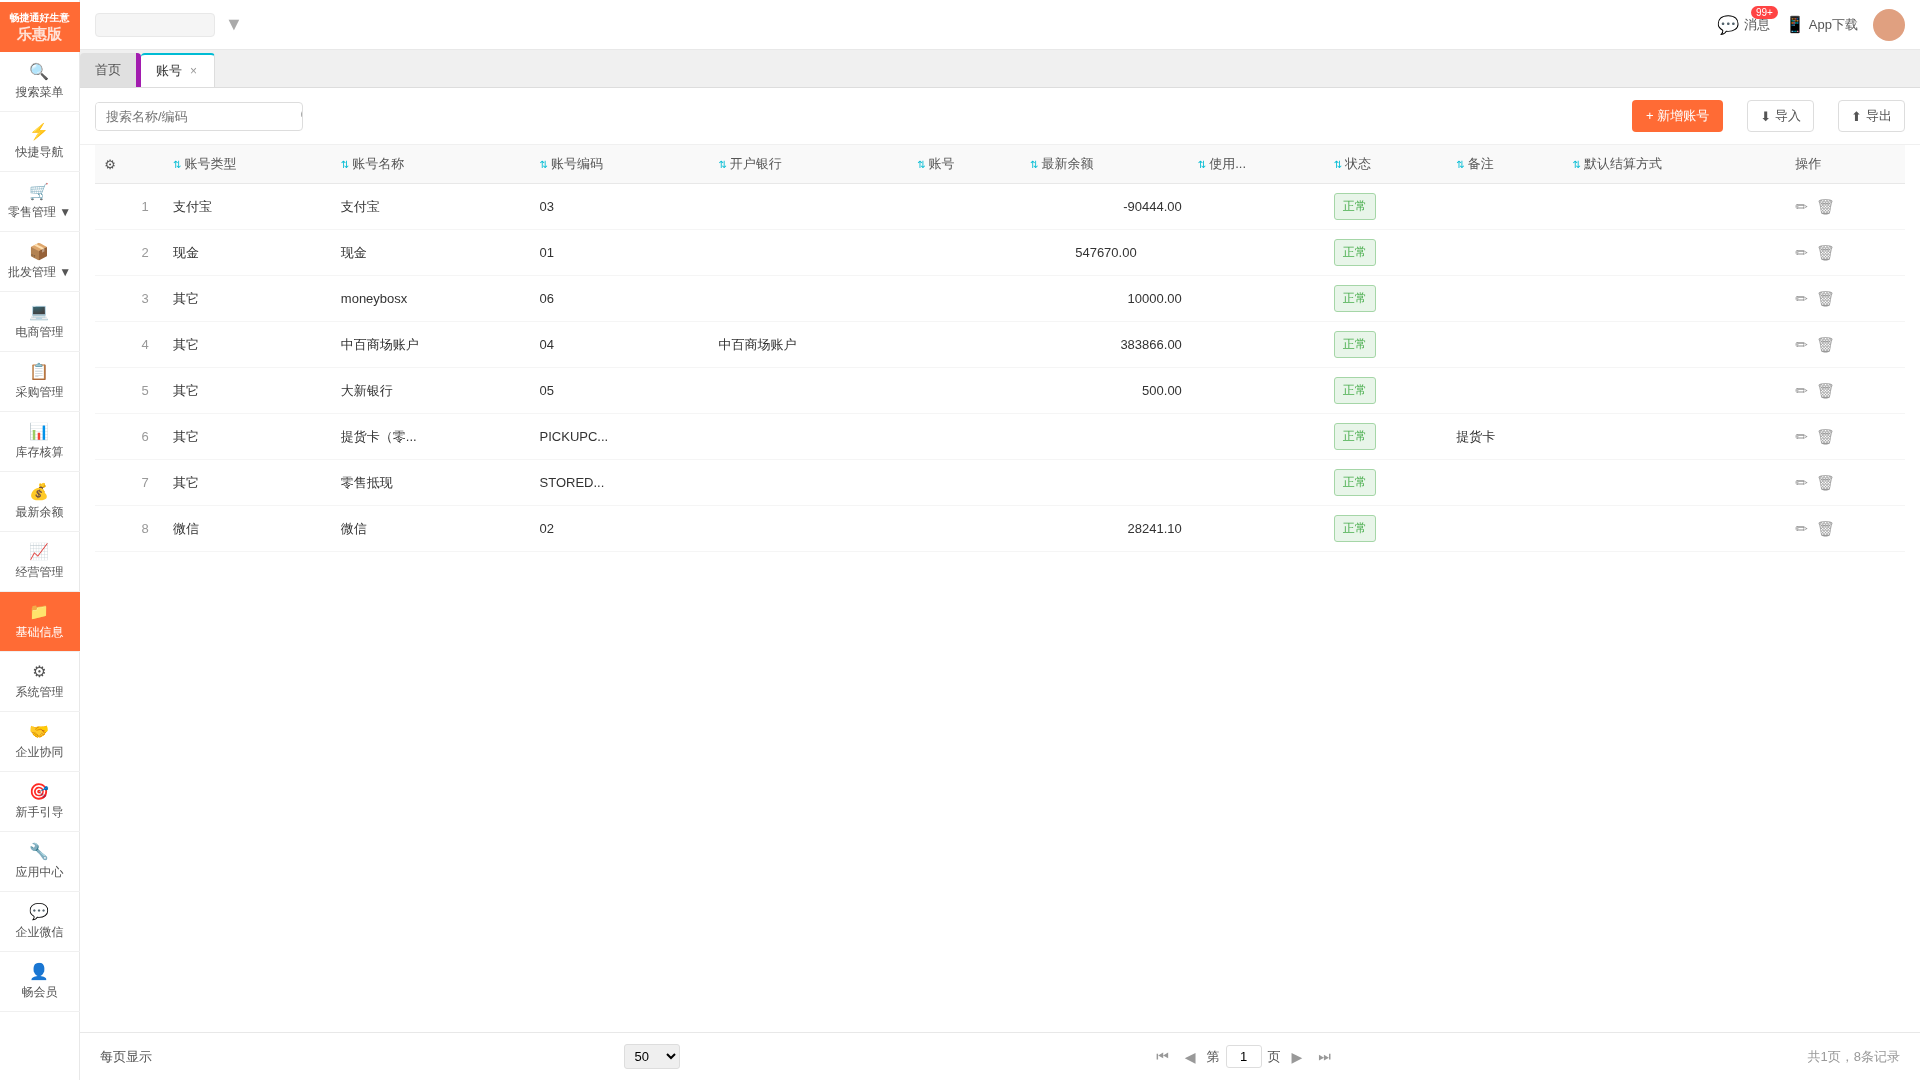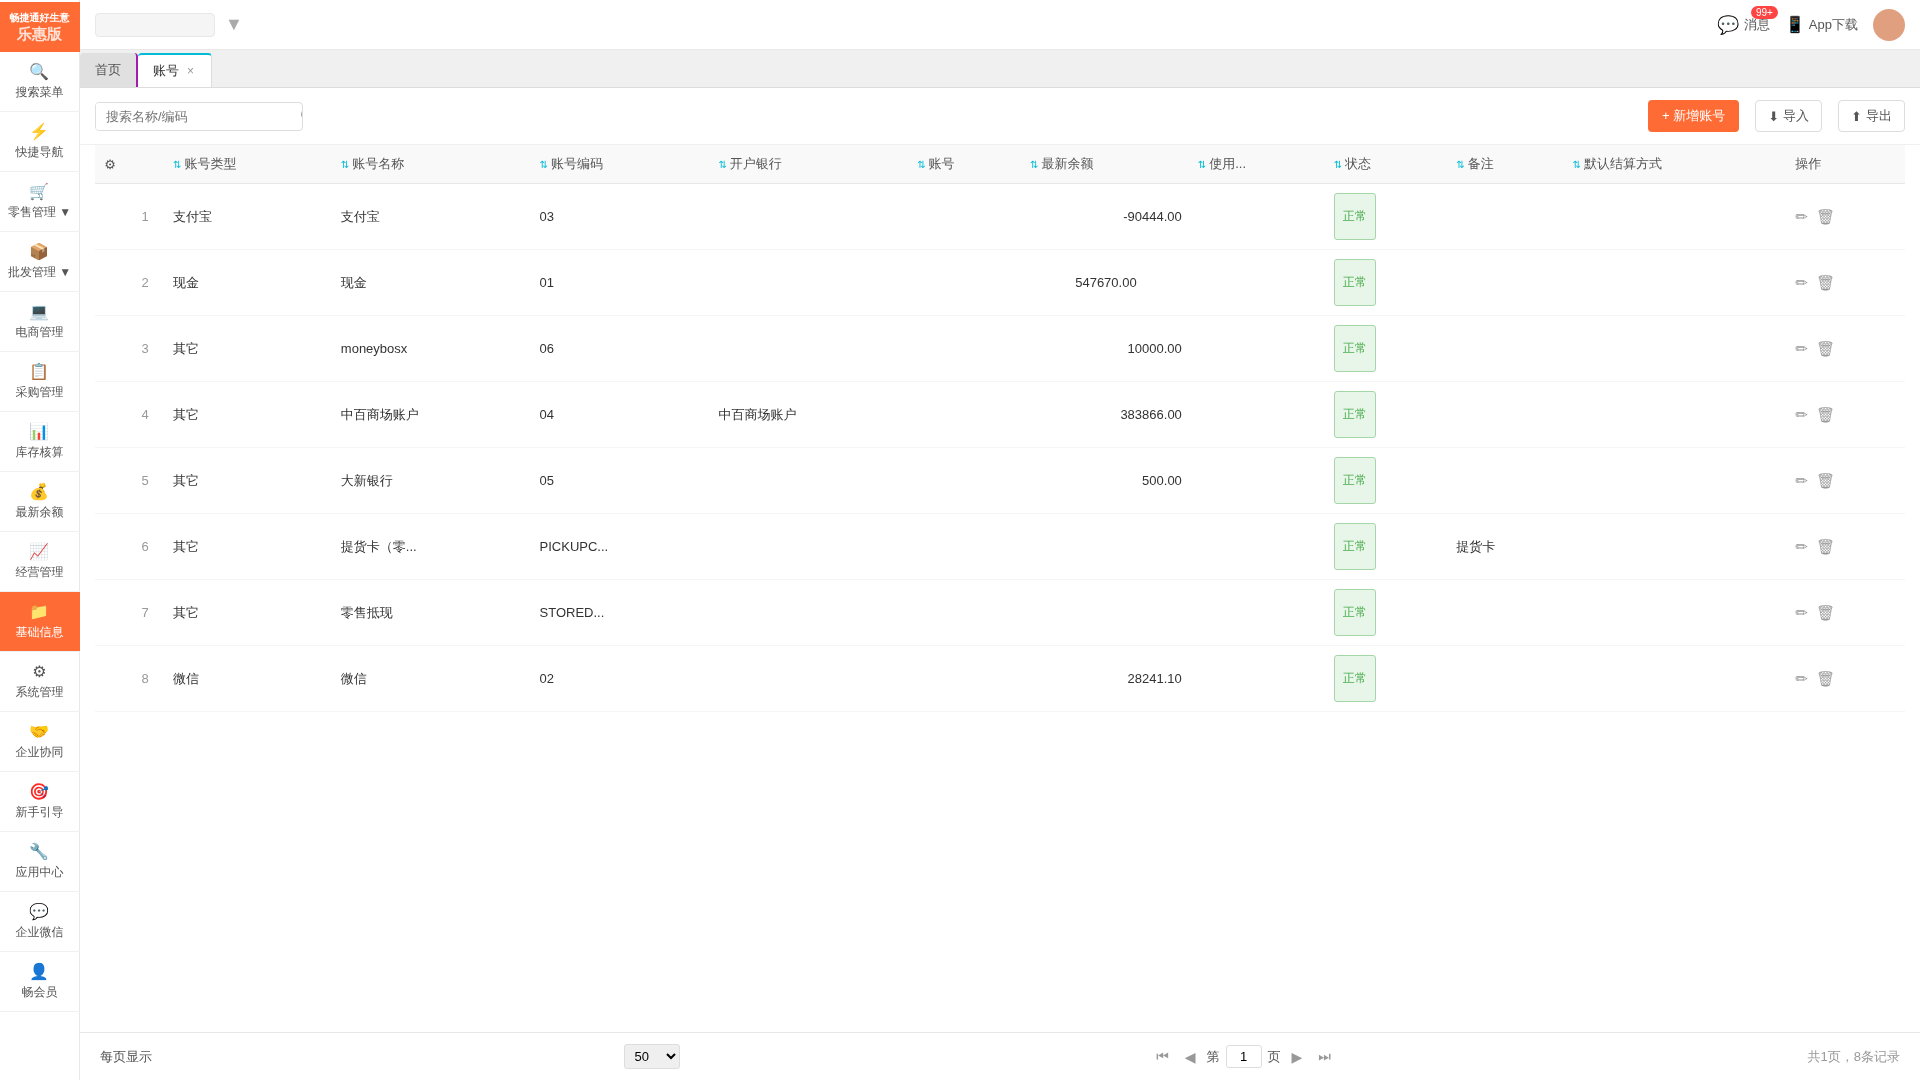--- a/index.html
+++ b/index.html
@@ -128,21 +128,21 @@
     .tab {
       height: 34px;
       padding: 0 15px;
       display: flex;
       align-items: center;
       gap: 6px;
       cursor: pointer;
       font-size: 13px;
       color: #555;
       background: #e0e0e0;
-      border-right: 2px solid #a21caf;
+      border-right: 5px solid #a21caf;
       border-top-left-radius: 4px;
       border-top-right-radius: 4px;
     }
     .tab.active {
       background: white;
       color: #333;
       border-top: 2px solid #00bcd4;
       border-right: 1px solid #ddd;
     }
     .tab-close {
@@ -193,21 +193,21 @@
     .search-btn {
       background: none;
       border: none;
       padding: 6px 8px;
       cursor: pointer;
       color: #999;
     }
     .toolbar-right {
       display: flex;
       align-items: center;
-      gap: 16px;
+      gap: 24px;
     }
     .btn-add {
       background: #ff6b35;
       color: white;
       border: none;
       border-radius: 4px;
       padding: 7px 14px;
       font-size: 13px;
       cursor: pointer;
       display: flex;
@@ -263,21 +263,21 @@
       padding: 9px 8px;
       color: #333;
       white-space: nowrap;
     }
     .row-num { color: #999; text-align: center; }
     .status-badge {
       background: #e8f5e9;
       color: #4caf50;
       border: 1px solid #a5d6a7;
       border-radius: 3px;
-      padding: 14px 8px;
+      padding: 4px 8px;
       font-size: 12px;
       display: inline-block;
     }
     .action-btns { display: flex; gap: 8px; }
     .action-btn { background: none; border: none; cursor: pointer; color: #999; font-size: 15px; }
     .settings-col { width: 30px; text-align: center; }
 
     
     .table-footer {
       height: 48px;

